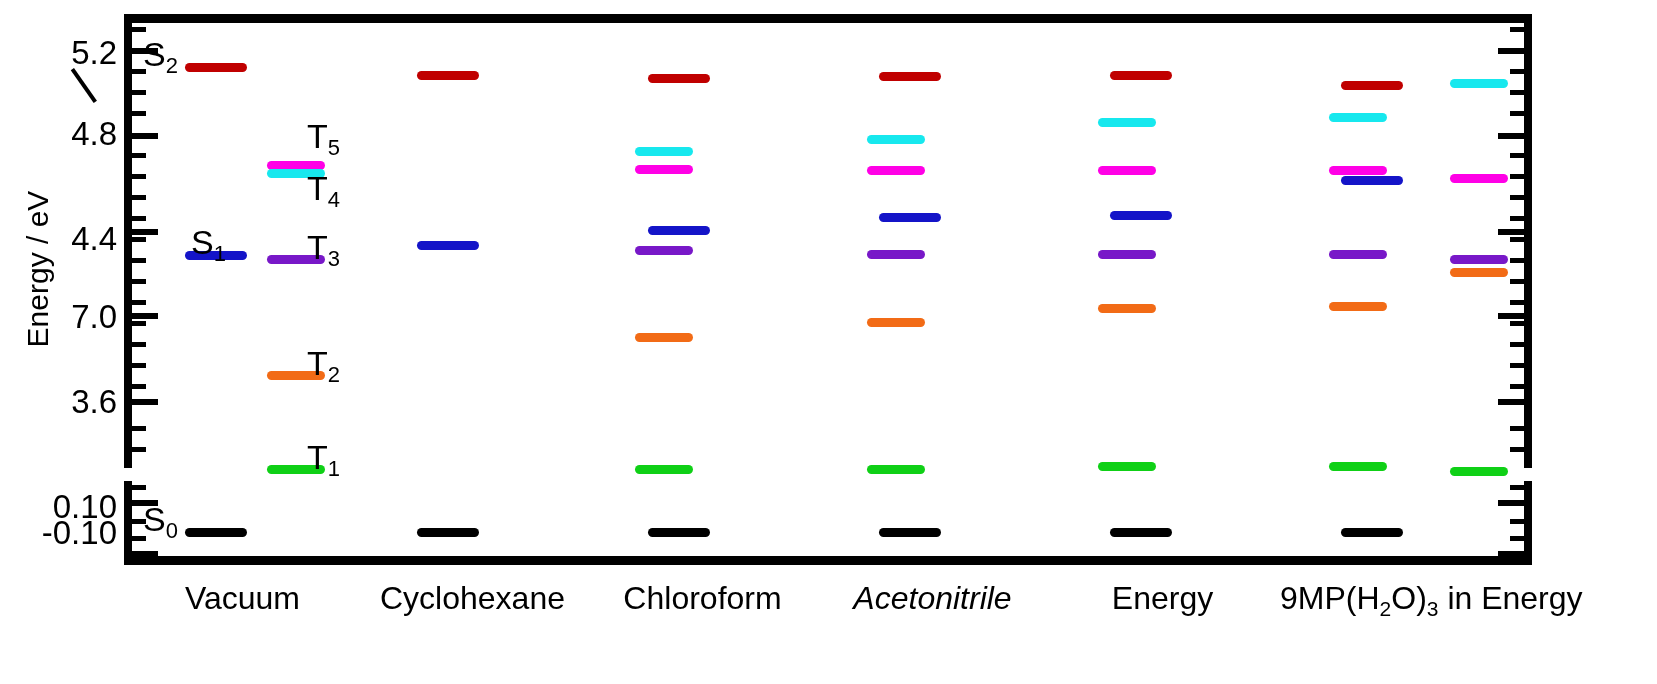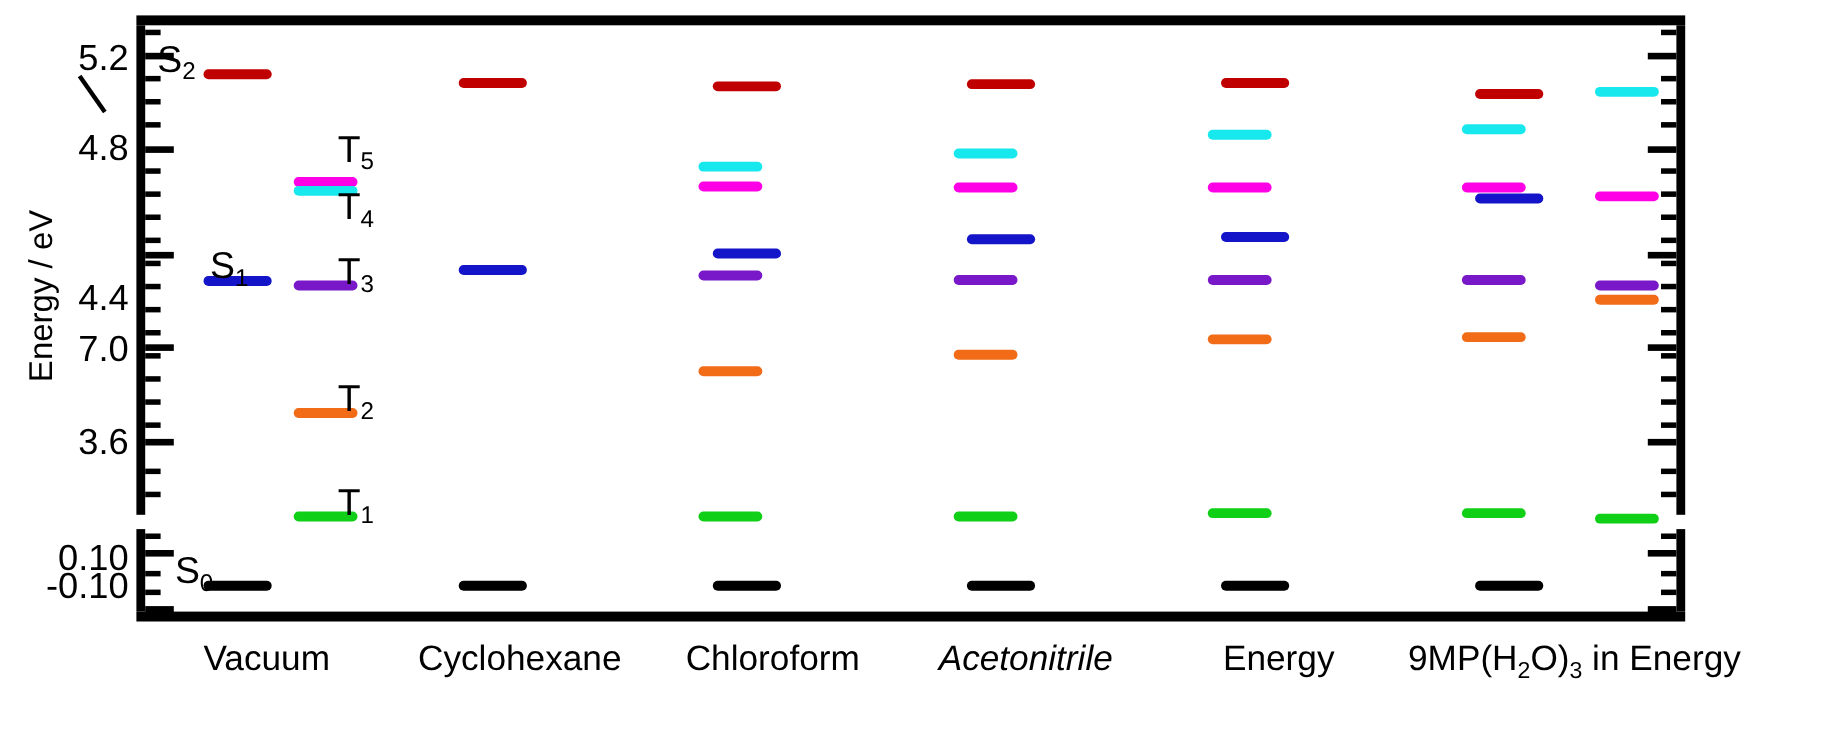--- a/index.html
+++ b/index.html
@@ -120,33 +120,33 @@
     </div>
 
   <div id="axis-break">
       <i></i>
     </div>
 
   <div id="y-axis-title">Energy / eV</div>
 
   <div class="ylabel" style="top:36px;">5.2</div>
   <div class="ylabel" style="top:117px;">4.8</div>
-  <div class="ylabel" style="top:222px;margin-top:32px;">4.4</div>
+  <div class="ylabel" style="top:222px;">4.4</div>
   <div class="ylabel" style="top:300px;">7.0</div>
   <div class="ylabel" style="top:385px;">3.6</div>
   <div class="ylabel" style="top:490px;">0.10</div>
   <div class="ylabel" style="top:516px;">-0.10</div>
 
   <div id="levels">
       <div class="level" style="left: 185px; top: 63px; width: 62px; background: rgb(192, 0, 0);"></div>
       <div class="level" style="left: 185px; top: 251px; width: 62px; background: rgb(20, 20, 200);"></div>
       <div class="level" style="left: 185px; top: 528px; width: 62px; background: rgb(0, 0, 0);"></div>
       <div class="statelab" style="left: 143px; top: 37px;"><span>S</span><sub>2</sub></div>
       <div class="statelab" style="left: 143px; top: 225px; margin-left: 48px;"><span>S</span><sub>1</sub></div>
-      <div class="statelab" style="left: 143px; top: 502px; margin-left: 16px;"><span>S</span><sub>0</sub></div>
+      <div class="statelab" style="left: 143px; top: 502px;"><span>S</span><sub>0</sub></div>
       <div class="level" style="left: 267px; top: 161px; width: 58px; background: rgb(255, 0, 230);"></div>
       <div class="level" style="left: 267px; top: 169px; width: 58px; background: rgb(23, 232, 238);"></div>
       <div class="level" style="left: 267px; top: 255px; width: 58px; background: rgb(120, 24, 200);"></div>
       <div class="level" style="left: 267px; top: 371px; width: 58px; background: rgb(242, 107, 22);"></div>
       <div class="level" style="left: 267px; top: 465px; width: 58px; background: rgb(15, 208, 22);"></div>
       <div class="statelab" style="left: 307px; top: 119px;"><span>T</span><sub>5</sub></div>
       <div class="statelab" style="left: 307px; top: 171px;"><span>T</span><sub>4</sub></div>
       <div class="statelab" style="left: 307px; top: 230px;"><span>T</span><sub>3</sub></div>
       <div class="statelab" style="left: 307px; top: 346px;"><span>T</span><sub>2</sub></div>
       <div class="statelab" style="left: 307px; top: 440px;"><span>T</span><sub>1</sub></div>

